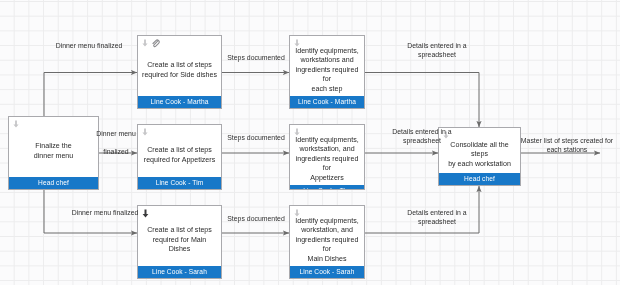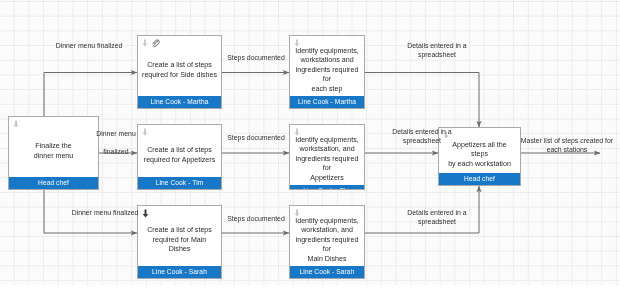--- a/index.html
+++ b/index.html
@@ -207,21 +207,21 @@
 Main Dishes</div>
     <div class="node-role">Line Cook - Sarah</div>
   </div>
 
   <div class="node" style="left:438px; top:127px; width:83px; height:59px;">
     <span class="node-icons">
       <svg width="8" height="9" viewBox="0 0 8 9">
         <path d="M3.1,0.4 h1.8 v4 h1.7 L4,7.6 L1.4,4.4 h1.7 Z" fill="#c6c6c8"></path>
       </svg>
     </span>
-    <div class="node-title" style="white-space: pre-line;">Appetizers all the steps
+    <div class="node-title" style="white-space: pre-line;">Consolidate all the steps
 by each workstation</div>
     <div class="node-role">Head chef</div>
   </div>
 
   <div class="edge-label" style="left: 34px; top: 41px; width: 110px; white-space: pre-line;">Dinner menu finalized</div>
 
   <div class="edge-label" style="left: 85px; top: 129px; width: 62px; white-space: pre-line;">Dinner menu
 
 finalized</div>
 

